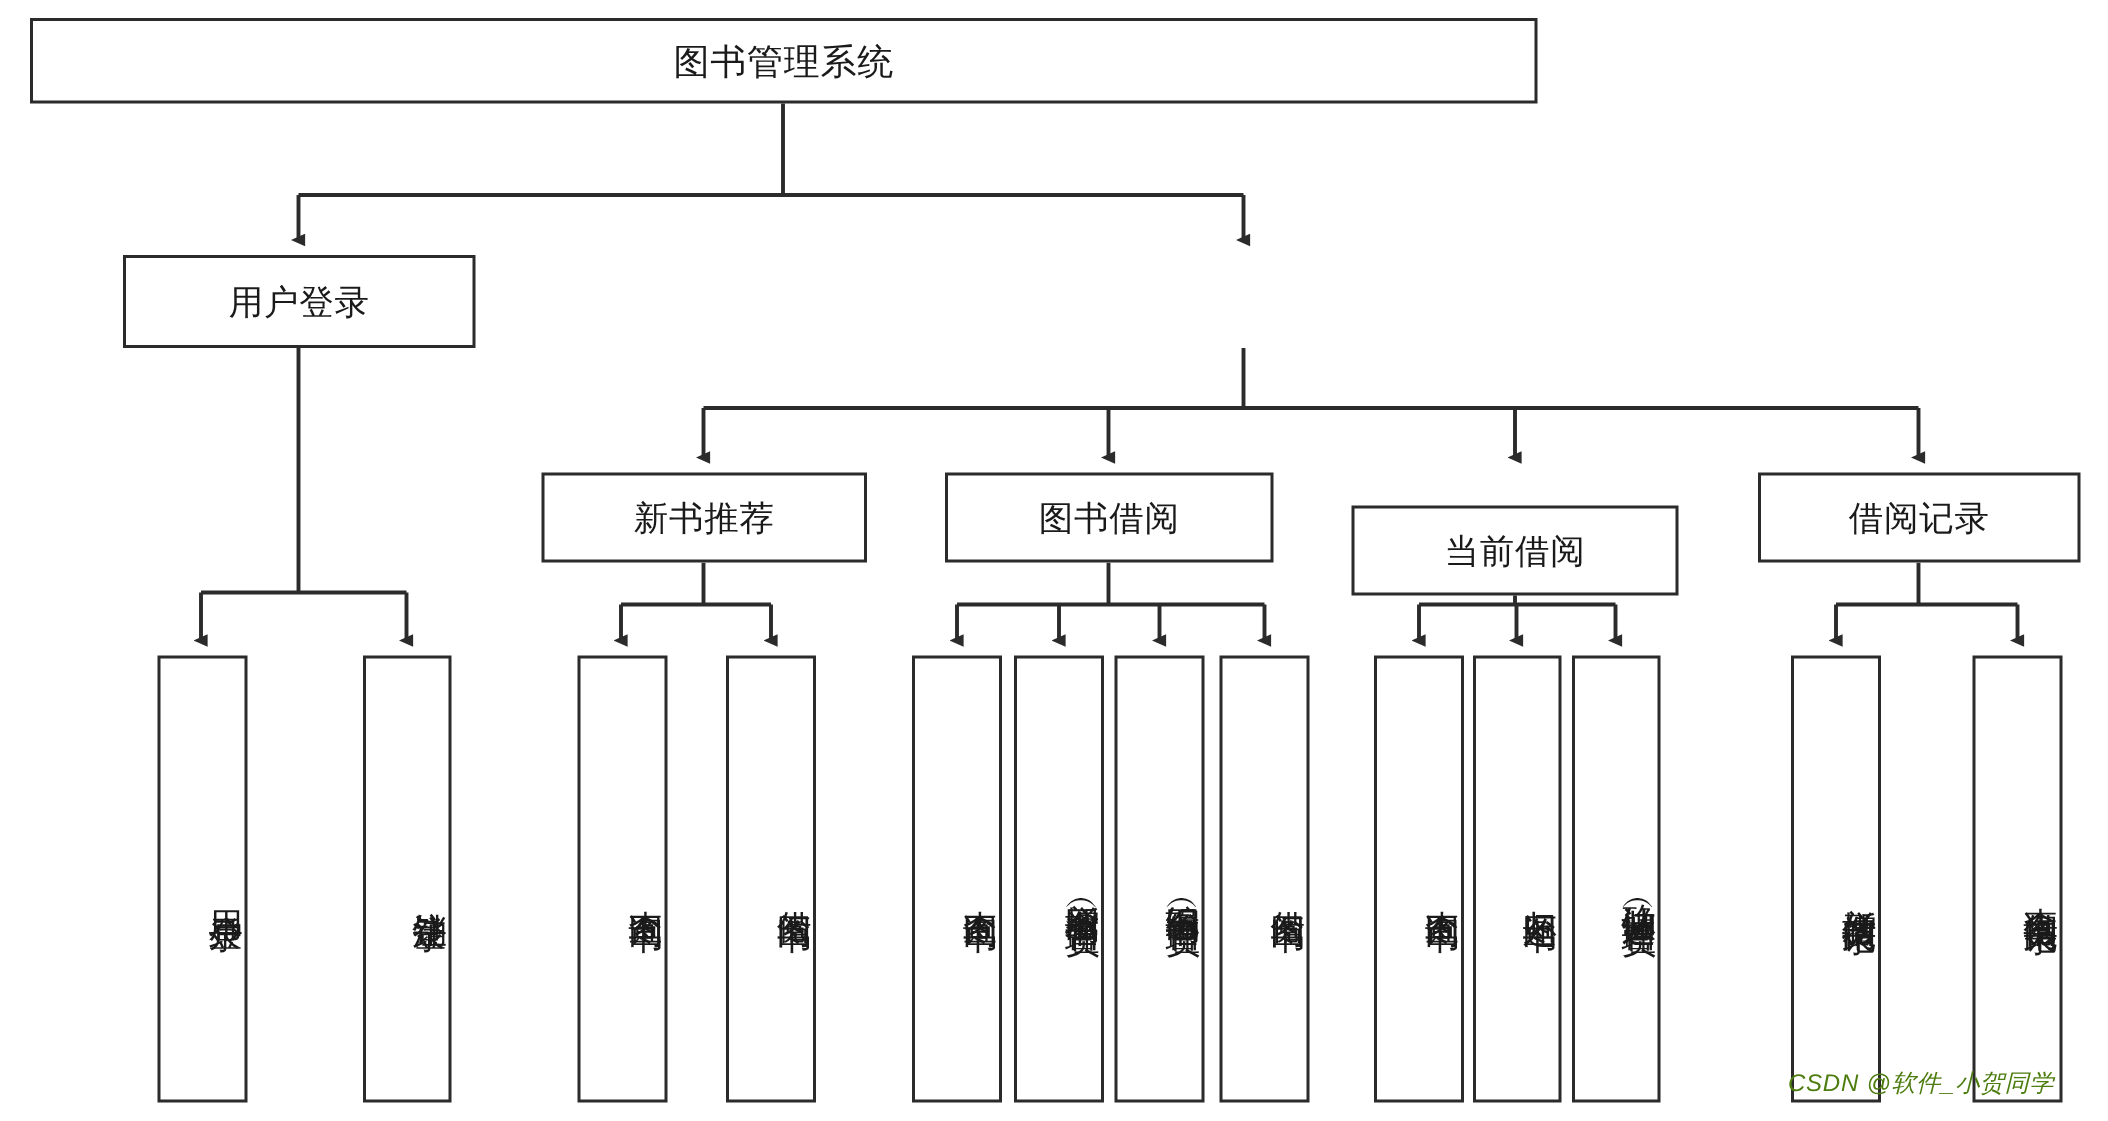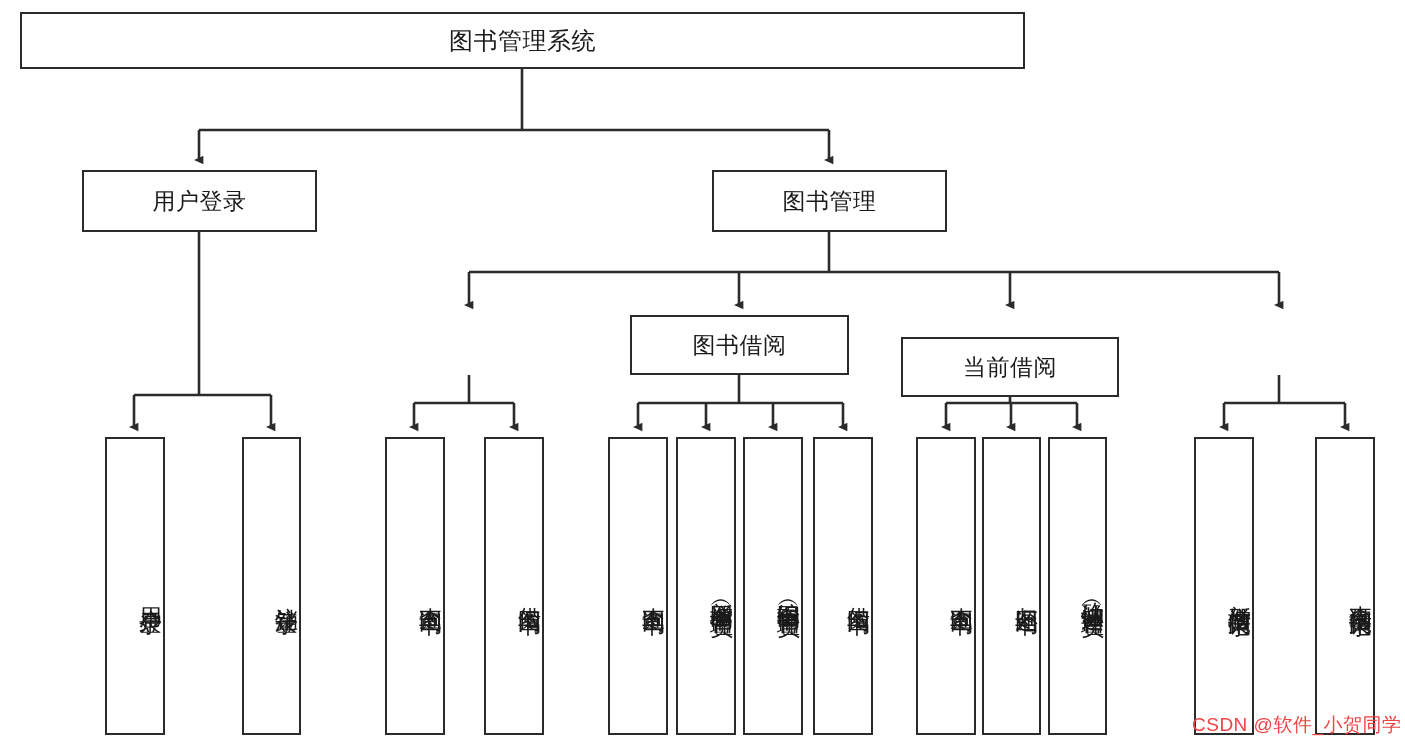--- a/index.html
+++ b/index.html
@@ -51,24 +51,25 @@
   }
   .node-v .vtext {
     writing-mode: vertical-rl;
     text-orientation: upright;
     display: block;
   }
   .watermark {
     position: absolute;
     left: 1192px;
     top: 712px;
-    font-size: 19px;
-    color: #ef4444;
+    font-size: 16px;
+    color: #4d7c0f;
     white-space: nowrap;
     letter-spacing: 0.5px;
+    font-style: italic;
   }
 </style>
 </head>
 <body>
 
 <div id="canvas">
 
   <svg class="edges" viewBox="0 0 1405 747">
     <defs>
       <marker id="arrow" markerWidth="10" markerHeight="10" refX="4.2" refY="5" orient="auto" markerUnits="userSpaceOnUse">
@@ -119,29 +120,32 @@
     </g>
   </svg>
 
   <div class="node node-h node-root" style="left:20px; top:12px; width:1005px; height:57px;">
     <span>图书管理系统</span>
   </div>
 
   <div class="node node-h" style="left:82px; top:170px; width:235px; height:62px;">
     <span>用户登录</span>
   </div>
-  <div class="node node-h" style="left:712px; top:170px; width:235px; height:62px;">
-    <span>图书管理</span>
+
+  <div class="node node-h" style="left:361px; top:315px; width:217px; height:60px;">
+    <span>新书推荐</span>
   </div>
-
   <div class="node node-h" style="left:630px; top:315px; width:219px; height:60px;align-items:center;">
     <span>图书借阅</span>
   </div>
   <div class="node node-h" style="left:901px; top:315px; width:218px; height:60px;margin-top:22px;">
     <span>当前借阅</span>
+  </div>
+  <div class="node node-h" style="left:1172px; top:315px; width:215px; height:60px;">
+    <span>借阅记录</span>
   </div>
 
   <div class="node node-v" style="left:105px; top:437px; width:60px; height:298px;">
     <span class="vtext">用户登录</span>
   </div>
   <div class="node node-v" style="left:242px; top:437px; width:59px; height:298px;">
     <span class="vtext">注销登录</span>
   </div>
 
   <div class="node node-v" style="left:385px; top:437px; width:60px; height:298px;">

